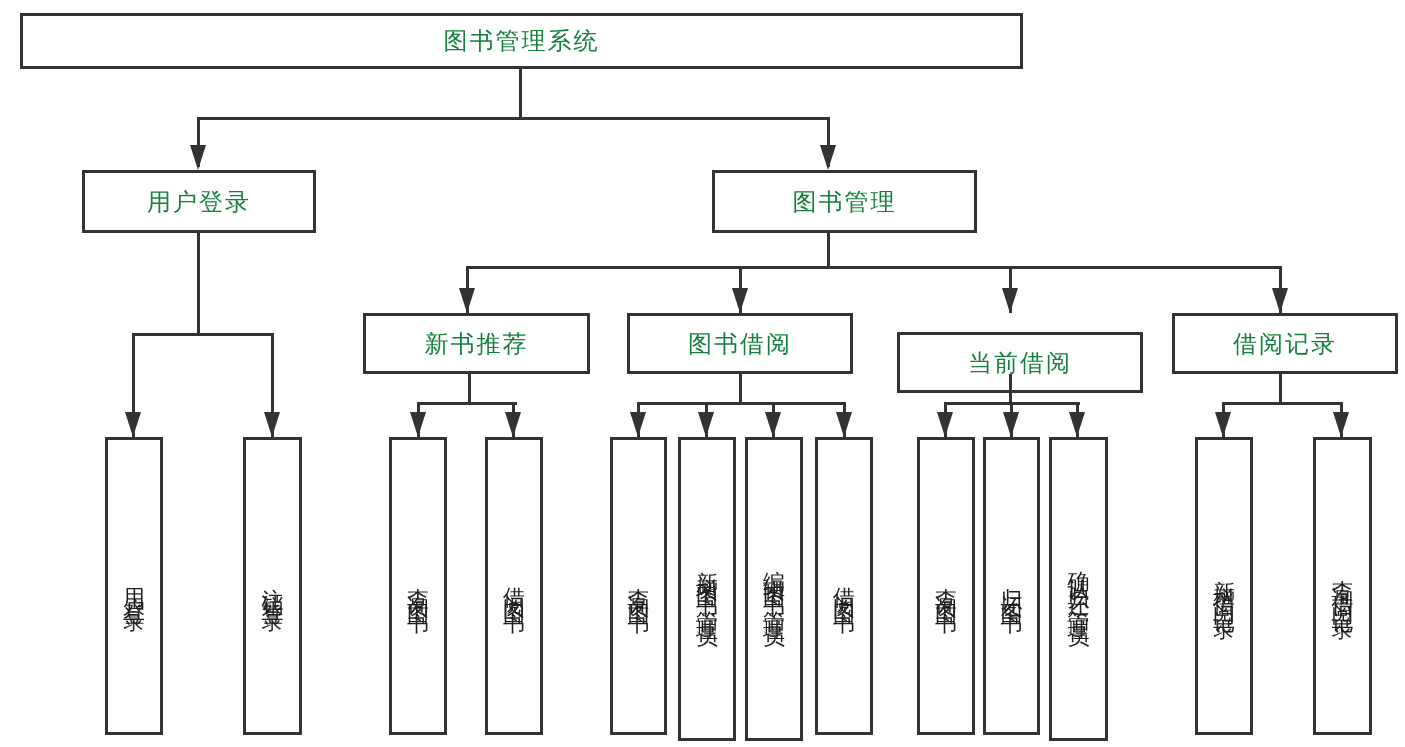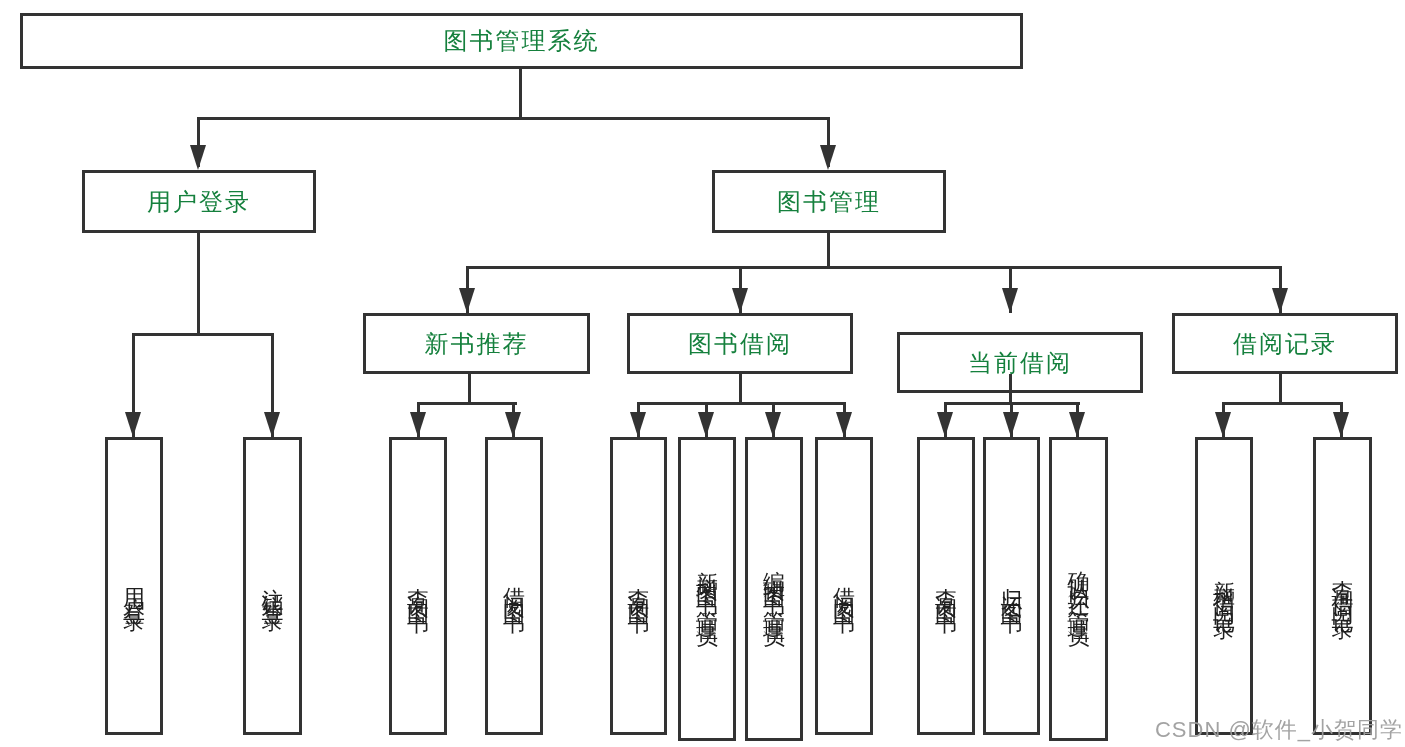--- a/index.html
+++ b/index.html
@@ -61,21 +61,21 @@
   <div class="line" style="left:519px;top:69px;width:3px;height:50px;"></div>
   <div class="line" style="left:197px;top:117px;width:633px;height:3px;"></div>
   <div class="line" style="left:197px;top:117px;width:3px;height:50px;"></div>
   <div class="arrow" style="left:190px;top:145px;"></div>
   <div class="line" style="left:827px;top:117px;width:3px;height:50px;"></div>
   <div class="arrow" style="left:820px;top:145px;"></div>
 
   <div class="node h" style="left:82px;top:170px;width:234px;height:63px;">
     <span>用户登录</span>
   </div>
-  <div class="node h" style="left:712px;top:170px;width:234px;height:63px;">
+  <div class="node h" style="left:712px;top:170px;width:265px;height:63px;">
     <span>图书管理</span>
   </div>
 
   <div class="line" style="left:197px;top:233px;width:3px;height:103px;"></div>
   <div class="line" style="left:132px;top:333px;width:142px;height:3px;"></div>
   <div class="line" style="left:132px;top:333px;width:3px;height:104px;"></div>
   <div class="arrow" style="left:125px;top:412px;"></div>
   <div class="line" style="left:271px;top:333px;width:3px;height:104px;"></div>
   <div class="arrow" style="left:264px;top:412px;"></div>
 
@@ -174,15 +174,14 @@
     <span>确认归还（管理员）</span>
   </div>
 
   <div class="node v" style="left:1195px;top:437px;width:58px;height:298px;">
     <span>新增借阅记录</span>
   </div>
   <div class="node v" style="left:1313px;top:437px;width:59px;height:298px;">
     <span>查询借阅记录</span>
   </div>
 
-  <div class="watermark">CSDN @软件_小贺同学</div>
 
 </div>
 
 </body></html>

